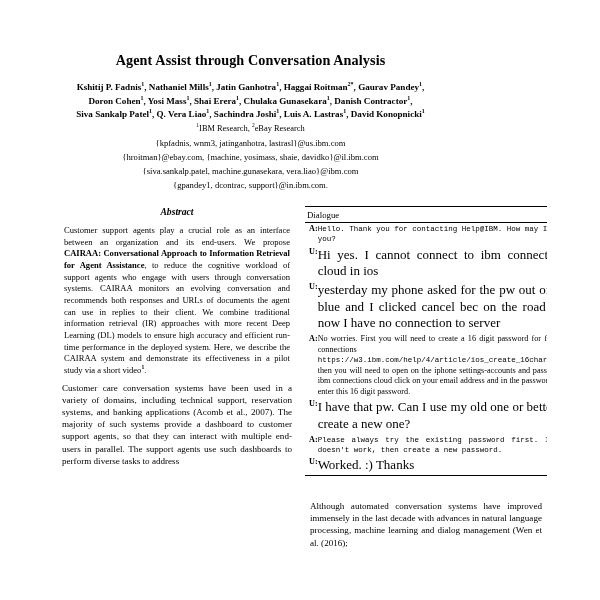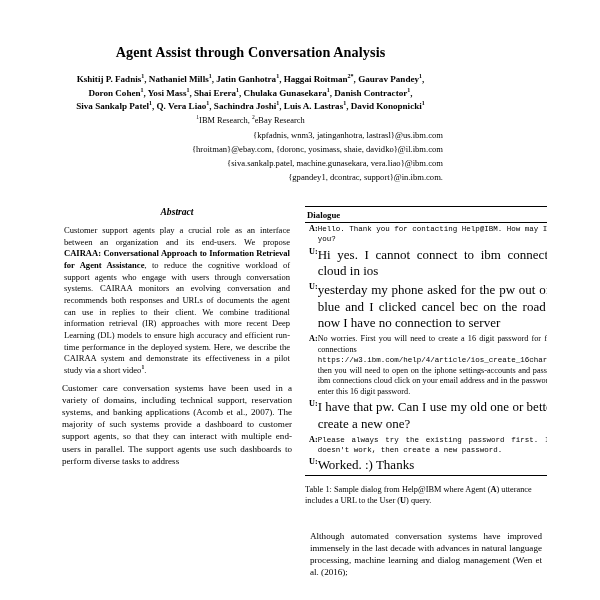--- a/index.html
+++ b/index.html
@@ -11,21 +11,21 @@
     width: 600px;
     height: 600px;
     overflow: hidden;
     font-family: "Liberation Serif", serif;
     color: #000000;
   }
   .page {
     position: relative;
     width: 501px;
     height: 600px;
-    padding: 0;
+    padding: 8px;
     box-sizing: border-box;
     background: #ffffff;
   }
 
   
   .title-block {
     padding: 44px 58px 0 58px;
     text-align: center;
   }
   .paper-title {
@@ -53,21 +53,21 @@
     font-size: 8.4px;
     line-height: 1.5;
     margin: 1px 0 0 0;
   }
   .affil sup { font-weight: normal; }
   .emails {
     font-size: 8.6px;
     line-height: 1.62;
     margin: 1px 0 0 0;
   }
-  .emails .ln { display: block; text-align: right; }
+  .emails .ln { display: block; }
 
   
   .columns {
     position: absolute;
     top: 206px;
     left: 0;
     width: 600px;
     height: 394px;
   }
   .col {
@@ -118,21 +118,21 @@
     width: 100%;
     border-collapse: collapse;
     margin: 0;
   }
   .rule-top   { border-top: 1.4px solid #000; }
   .rule-mid   { border-top: 0.8px solid #000; }
   .rule-bot   { border-top: 1.4px solid #000; }
 
   .dlg-head-cell {
     font-size: 8.8px;
-    font-weight: bold;
+    font-weight: normal;
     text-align: left;
     padding: 2.5px 0 2.5px 2px;
   }
   .dlg-row td {
     vertical-align: top;
     padding: 1.1px 0;
   }
   .spk {
     width: 17px;
     font-size: 8.2px;
@@ -189,21 +189,21 @@
     <div class="authors">
       <span class="ln">Kshitij P. Fadnis<sup>1</sup>, Nathaniel Mills<sup>1</sup>, Jatin Ganhotra<sup>1</sup>, Haggai Roitman<sup>2*</sup>, Gaurav Pandey<sup>1</sup>,</span>
       <span class="ln">Doron Cohen<sup>1</sup>, Yosi Mass<sup>1</sup>, Shai Erera<sup>1</sup>, Chulaka Gunasekara<sup>1</sup>, Danish Contractor<sup>1</sup>,</span>
       <span class="ln">Siva Sankalp Patel<sup>1</sup>, Q. Vera Liao<sup>1</sup>, Sachindra Joshi<sup>1</sup>, Luis A. Lastras<sup>1</sup>, David Konopnicki<sup>1</sup></span>
     </div>
 
     <div class="affil"><sup>1</sup>IBM Research, <sup>2</sup>eBay Research</div>
 
     <div class="emails">
       <span class="ln">{kpfadnis, wnm3, jatinganhotra, lastrasl}@us.ibm.com</span>
-      <span class="ln">{hroitman}@ebay.com, {doronc, yosimass, shaie, davidko}@il.ibm.com</span>
+      <span class="ln">{hroitman}@ebay.com, {machine, yosimass, shaie, davidko}@il.ibm.com</span>
       <span class="ln">{siva.sankalp.patel, machine.gunasekara, vera.liao}@ibm.com</span>
       <span class="ln">{gpandey1, dcontrac, support}@in.ibm.com.</span>
     </div>
   </div>
 
   <div class="columns">
 
     <div class="col col-left">
       <div class="sec-head-center">Abstract</div>
       <p class="abstract-body">Customer support agents play a crucial role as an interface between an organization and its end-users. We propose <b>CAIRAA: Conversational Approach to Information Retrieval for Agent Assistance</b>, to reduce the cognitive workload of support agents who engage with users through conversation systems. CAIRAA monitors an evolving conversation and recommends both responses and URLs of documents the agent can use in replies to their client. We combine traditional information retrieval (IR) approaches with more recent Deep Learning (DL) models to ensure high accuracy and efficient run-time performance in the deployed system. Here, we describe the CAIRAA system and demonstrate its effectiveness in a pilot study via a short video<sup>1</sup>.</p>
@@ -246,21 +246,20 @@
             <tr class="dlg-row">
               <td class="spk">U:</td>
               <td class="utt-serif">Worked. :) Thanks</td>
             </tr>
             <tr>
               <td colspan="2" class="rule-bot" style="padding: 0px; height: 1px;"></td>
             </tr>
           </tbody>
       </table>
 
-      <p class="table-caption">Table 1: Sample dialog from Help@IBM where Agent (<b>A</b>) utterance includes a URL to the User (<b>U</b>) query.</p>
 
       <div class="right-gap"></div>
 
       <p class="body-p">Although automated conversation systems have improved immensely in the last decade with advances in natural language processing, machine learning and dialog management (Wen et al. (2016);</p>
     </div>
 
   </div>
 </div>
 
 </body></html>

